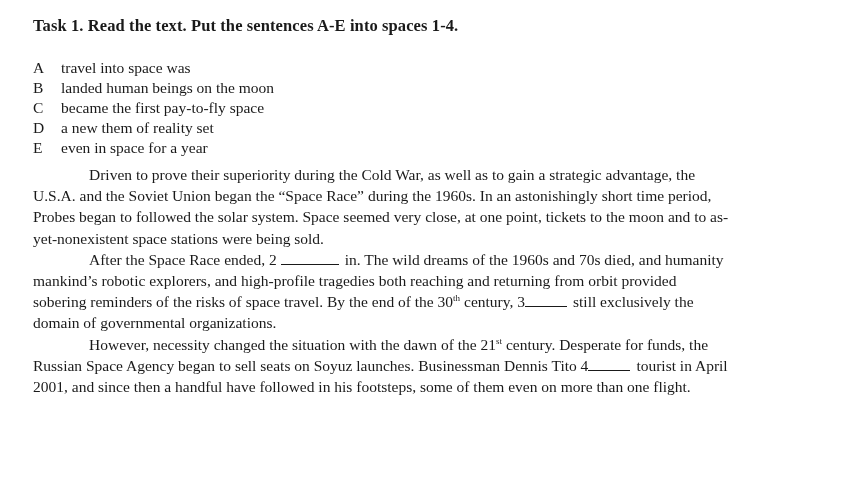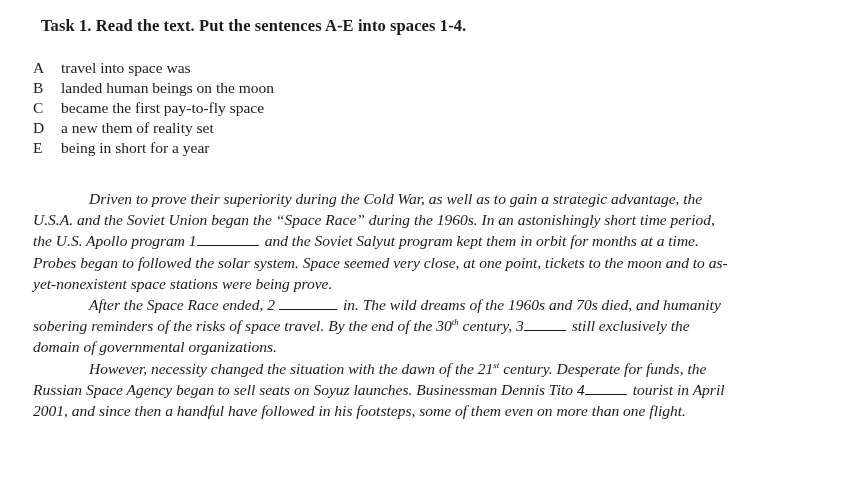--- a/index.html
+++ b/index.html
@@ -16,21 +16,21 @@
       color: #1a1a1a;
     }
     .page {
       position: absolute;
       left: 33px;
       top: 0;
       width: 800px;
     }
     .task-title {
       position: absolute;
-      left: 8px;
+      left: 0;
       top: 16px;
       font-weight: bold;
       font-size: 16.5px;
       letter-spacing: 0.1px;
       white-space: nowrap;
     }
     .options {
       position: absolute;
       left: 0;
       top: 58px;
@@ -45,23 +45,22 @@
       white-space: nowrap;
       display: flex;
     }
     .option-letter {
       display: inline-block;
       width: 28px;
     }
     .passage {
       position: absolute;
       left: 0;
-      top: 188px;
+      top: 164px;
       width: 800px;
-      font-style: italic;
     }
     .line {
       height: 21.2px;
       line-height: 21.2px;
       font-size: 15.5px;
       white-space: nowrap;
     }
     .indent { padding-left: 56px; }
     .blank {
       display: inline-block;
@@ -94,44 +93,44 @@
     <li class="option">
       <span class="option-letter">C</span>
       <span>became the first pay-to-fly space</span>
     </li>
     <li class="option">
       <span class="option-letter">D</span>
       <span>a new them of reality set</span>
     </li>
     <li class="option">
       <span class="option-letter">E</span>
-      <span>being in short for a year</span>
+      <span>even in space for a year</span>
     </li>
   </ul>
 
   <div class="passage">
 
     <div class="line indent">
       <span>Driven to prove their superiority during the Cold War, as well as to gain a strategic advantage, the</span>
     </div>
     <div class="line">
       <span>U.S.A. and the Soviet Union began the “Space Race” during the 1960s. In an astonishingly short time period,</span>
     </div>
     <div class="line">
-      <span>the U.S. Apollo program 1</span><span class="blank b1"></span><span>and the Soviet Salyut program kept them in orbit for months at a time.</span>
-    </div>
-    <div class="line">
       <span>Probes began to followed the solar system. Space seemed very close, at one point, tickets to the moon and to as-</span>
     </div>
     <div class="line">
-      <span>yet-nonexistent space stations were being prove.</span>
+      <span>yet-nonexistent space stations were being sold.</span>
     </div>
 
     <div class="line indent">
       <span>After the Space Race ended, 2</span><span class="blank b2"></span><span>in. The wild dreams of the 1960s and 70s died, and humanity</span>
+    </div>
+    <div class="line">
+      <span>mankind’s robotic explorers, and high-profile tragedies both reaching and returning from orbit provided</span>
     </div>
     <div class="line">
       <span>sobering reminders of the risks of space travel. By the end of the 30</span><sup>th</sup><span> century, 3</span><span class="blank b3"></span><span>still exclusively the</span>
     </div>
     <div class="line">
       <span>domain of governmental organizations.</span>
     </div>
 
     <div class="line indent">
       <span>However, necessity changed the situation with the dawn of the 21</span><sup>st</sup><span> century. Desperate for funds, the</span>

